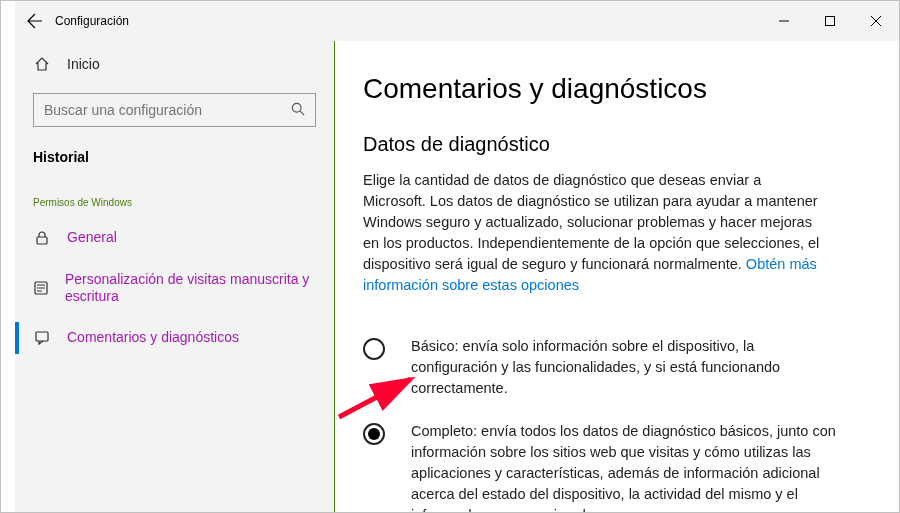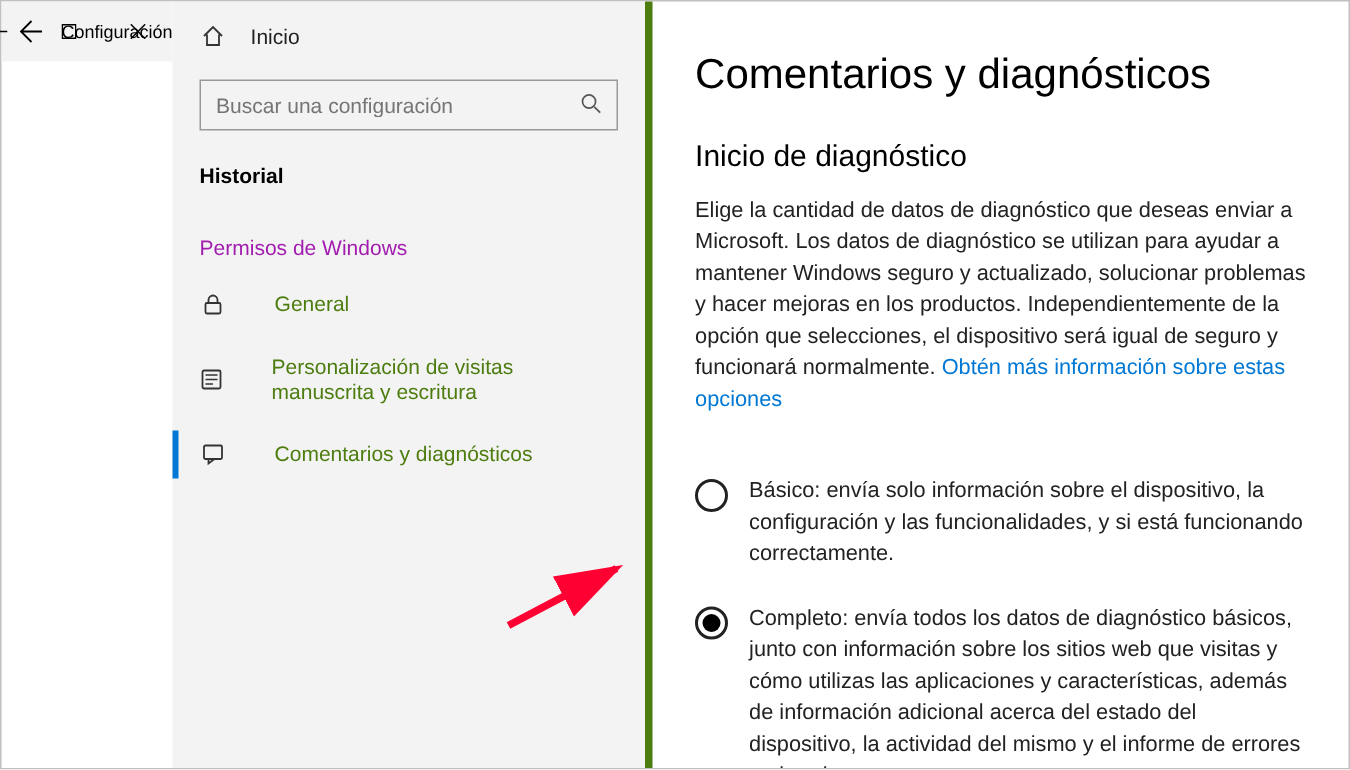--- a/index.html
+++ b/index.html
@@ -1,43 +1,43 @@
 <!DOCTYPE html>
 <html><head>
 <meta charset="utf-8">
 <style>
   * { box-sizing: border-box; margin: 0; padding: 0; }
   html, body { width: 900px; height: 513px; overflow: hidden; font-family: "Segoe UI", Tahoma, sans-serif; font-size: 14px; color: #000; background: #fff; }
-  .window { display: flex; flex-direction: row; width: 100%; height: 100%; border: 1px solid #c0c0c0; position: relative; }
+  .window { display: flex; flex-direction: column; width: 100%; height: 100%; border: 1px solid #c0c0c0; position: relative; padding-left: 14px; }
   .titlebar { height: 40px; display: flex; align-items: center; position: relative; background: #f3f3f3; }
   .titlebar .back { width: 40px; height: 40px; display: flex; align-items: center; justify-content: center; font-size: 18px; cursor: pointer; }
   .titlebar .title { font-size: 12px; color: #000; }
   .win-controls { position: absolute; right: 0; top: 0; height: 40px; display: flex; }
   .win-controls div { width: 46px; height: 40px; display: flex; align-items: center; justify-content: center; font-size: 12px; cursor: pointer; }
   .body { flex: 1; display: flex; min-height: 0; }
-  .sidebar { width: 320px; background: #f3f3f3; padding: 0 18px; display: flex; flex-direction: column; border-right: 5px solid #4d7c0f; }
+  .sidebar { width: 320px; background: #f3f3f3; padding: 0 18px; display: flex; flex-direction: column; border-right: 1px solid #4d7c0f; }
   .sidebar-row { display: flex; align-items: center; height: 46px; gap: 16px; cursor: pointer; font-size: 14px; color: #222; }
   .sidebar-row .icon { width: 18px; display: flex; align-items: center; justify-content: center; color: #333; }
   .searchbox { margin: 6px 0 12px 0; height: 34px; border: 1px solid #999; display: flex; align-items: center; padding: 0 10px; background: #f3f3f3; }
   .searchbox input { flex: 1; border: none; outline: none; background: transparent; font-size: 14px; color: #555; font-family: inherit; }
   .searchbox .sicon { color: #555; }
   .category { font-size: 14px; font-weight: 600; color: #000; padding: 10px 0 26px 0; }
-  .section-label { font-size: 14px; color: #a21caf; padding: 6px 0 8px 0; }
-  .nav-item { display: flex; align-items: center; height: 44px; gap: 32px; cursor: pointer; font-size: 14px; color: #4d7c0f; position: relative; }
+  .section-label { font-size: 10px; color: #4d7c0f; padding: 6px 0 8px 0; }
+  .nav-item { display: flex; align-items: center; height: 44px; gap: 16px; cursor: pointer; font-size: 14px; color: #a21caf; position: relative; }
   .nav-item .icon { width: 18px; display: flex; align-items: center; justify-content: center; color: #333; }
   .nav-item.active::before { content: ""; position: absolute; left: -18px; top: 6px; bottom: 6px; width: 4px; background: #0078d4; }
   .nav-item.two-line { height: 56px; }
   .nav-item .label { line-height: 1.25; }
   .content { flex: 1; padding: 32px 28px 0 28px; overflow: auto; }
   h1.page-title { font-size: 28px; font-weight: 400; margin-bottom: 28px; }
   h2.sub-title { font-size: 20px; font-weight: 400; margin-bottom: 14px; }
   p.desc { font-size: 14.5px; line-height: 1.45; color: #222; max-width: 460px; margin-bottom: 40px; }
   p.desc a { color: #0078d4; text-decoration: none; cursor: pointer; }
   .radio-group { max-width: 480px; }
-  .radio-opt { display: flex; gap: 14px; margin-bottom: 22px; cursor: pointer; }
+  .radio-opt { display: flex; gap: 26px; margin-bottom: 22px; cursor: pointer; }
   .radio-circle { width: 22px; height: 22px; border: 2px solid #222; border-radius: 50%; flex: 0 0 22px; margin-top: 2px; position: relative; }
   .radio-circle.checked::after { content: ""; position: absolute; top: 3px; left: 3px; right: 3px; bottom: 3px; background: #000; border-radius: 50%; }
   .radio-text { font-size: 14.5px; line-height: 1.45; color: #222; }
   svg.arrow { position: absolute; left: 334px; top: 370px; pointer-events: none; }
 </style>
 </head>
 <body>
 
 <div class="window">
 
@@ -122,21 +122,21 @@
               <path d="M5 11 L5 14 L9 11" stroke="#333" fill="none" stroke-width="1.2"></path>
             </svg>
           </span>
         <span class="label">Comentarios y diagnósticos</span>
       </div>
 
     </div>
 
     <div class="content">
       <h1 class="page-title">Comentarios y diagnósticos</h1>
-      <h2 class="sub-title">Inicio de diagnóstico</h2>
+      <h2 class="sub-title">Datos de diagnóstico</h2>
       <p class="desc">
         <span>Elige la cantidad de datos de diagnóstico que deseas enviar a Microsoft. Los datos de diagnóstico se utilizan para ayudar a mantener Windows seguro y actualizado, solucionar problemas y hacer mejoras en los productos. Independientemente de la opción que selecciones, el dispositivo será igual de seguro y funcionará normalmente. </span><a>Obtén más información sobre estas opciones</a>
       </p>
 
       <div class="radio-group">
         <div class="radio-opt">
           <div class="radio-circle"></div>
           <div class="radio-text">Básico: envía solo información sobre el dispositivo, la configuración y las funcionalidades, y si está funcionando correctamente.</div>
         </div>
         <div class="radio-opt">

